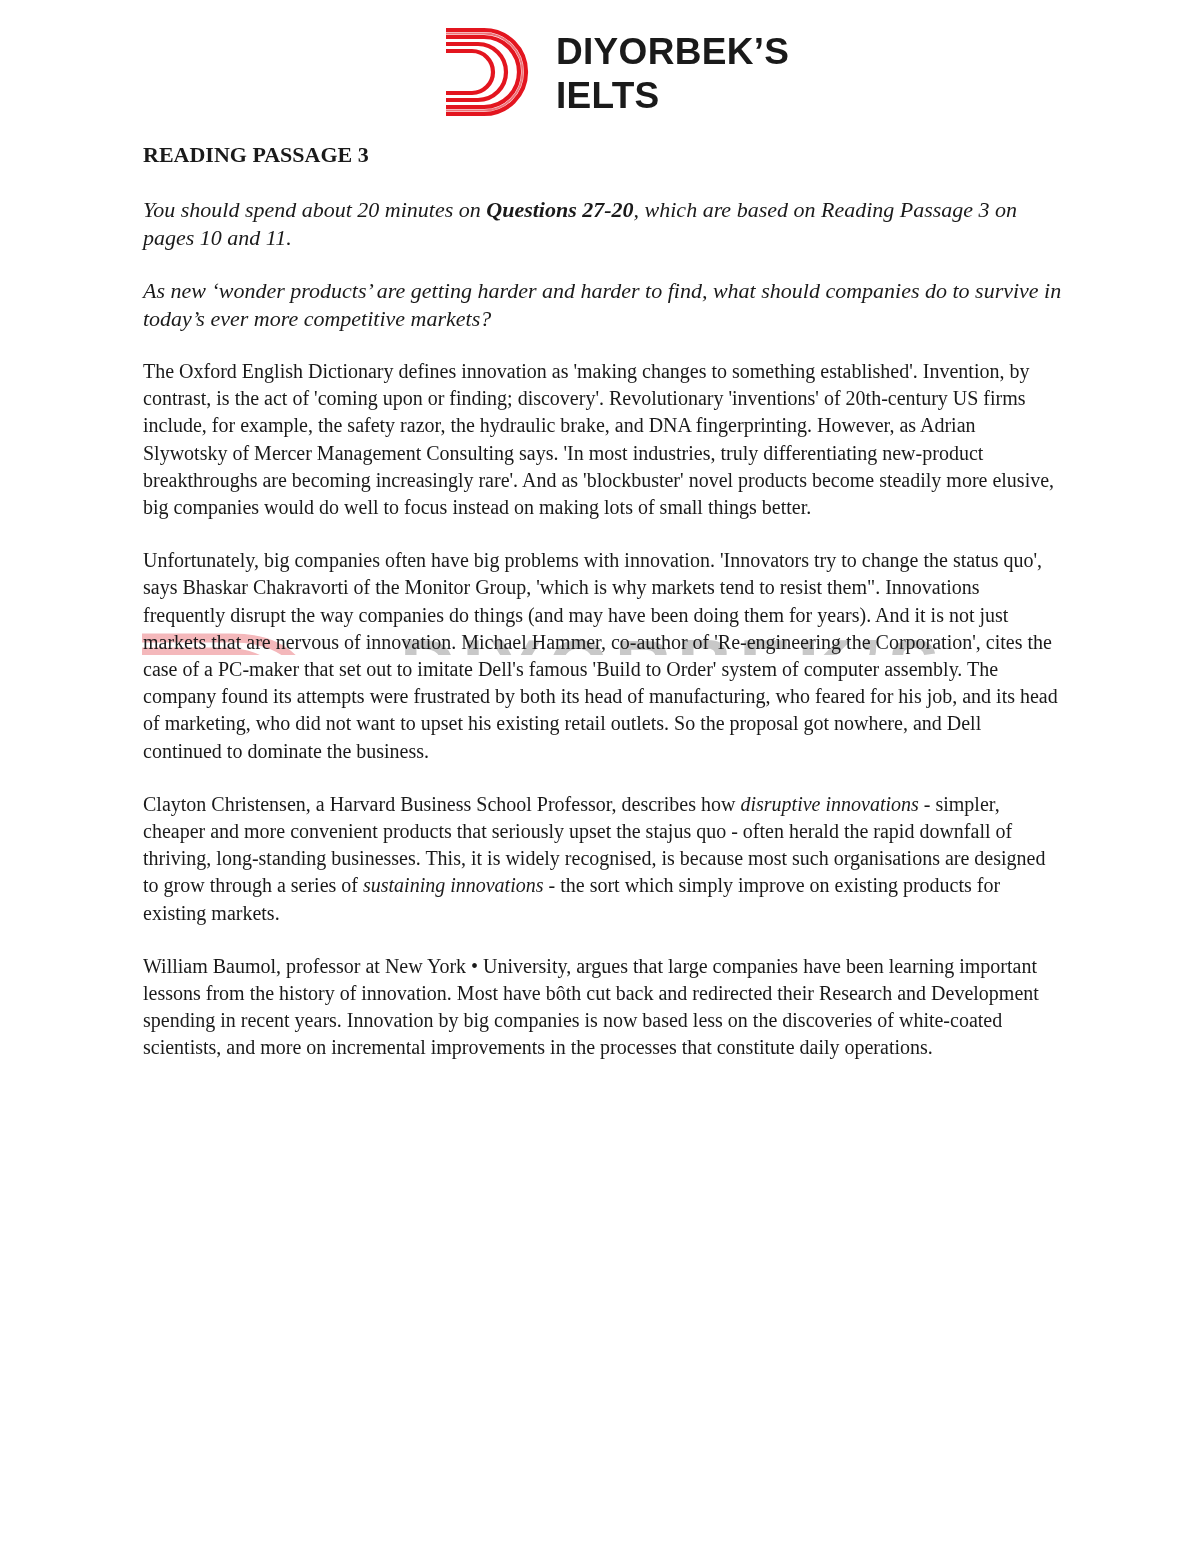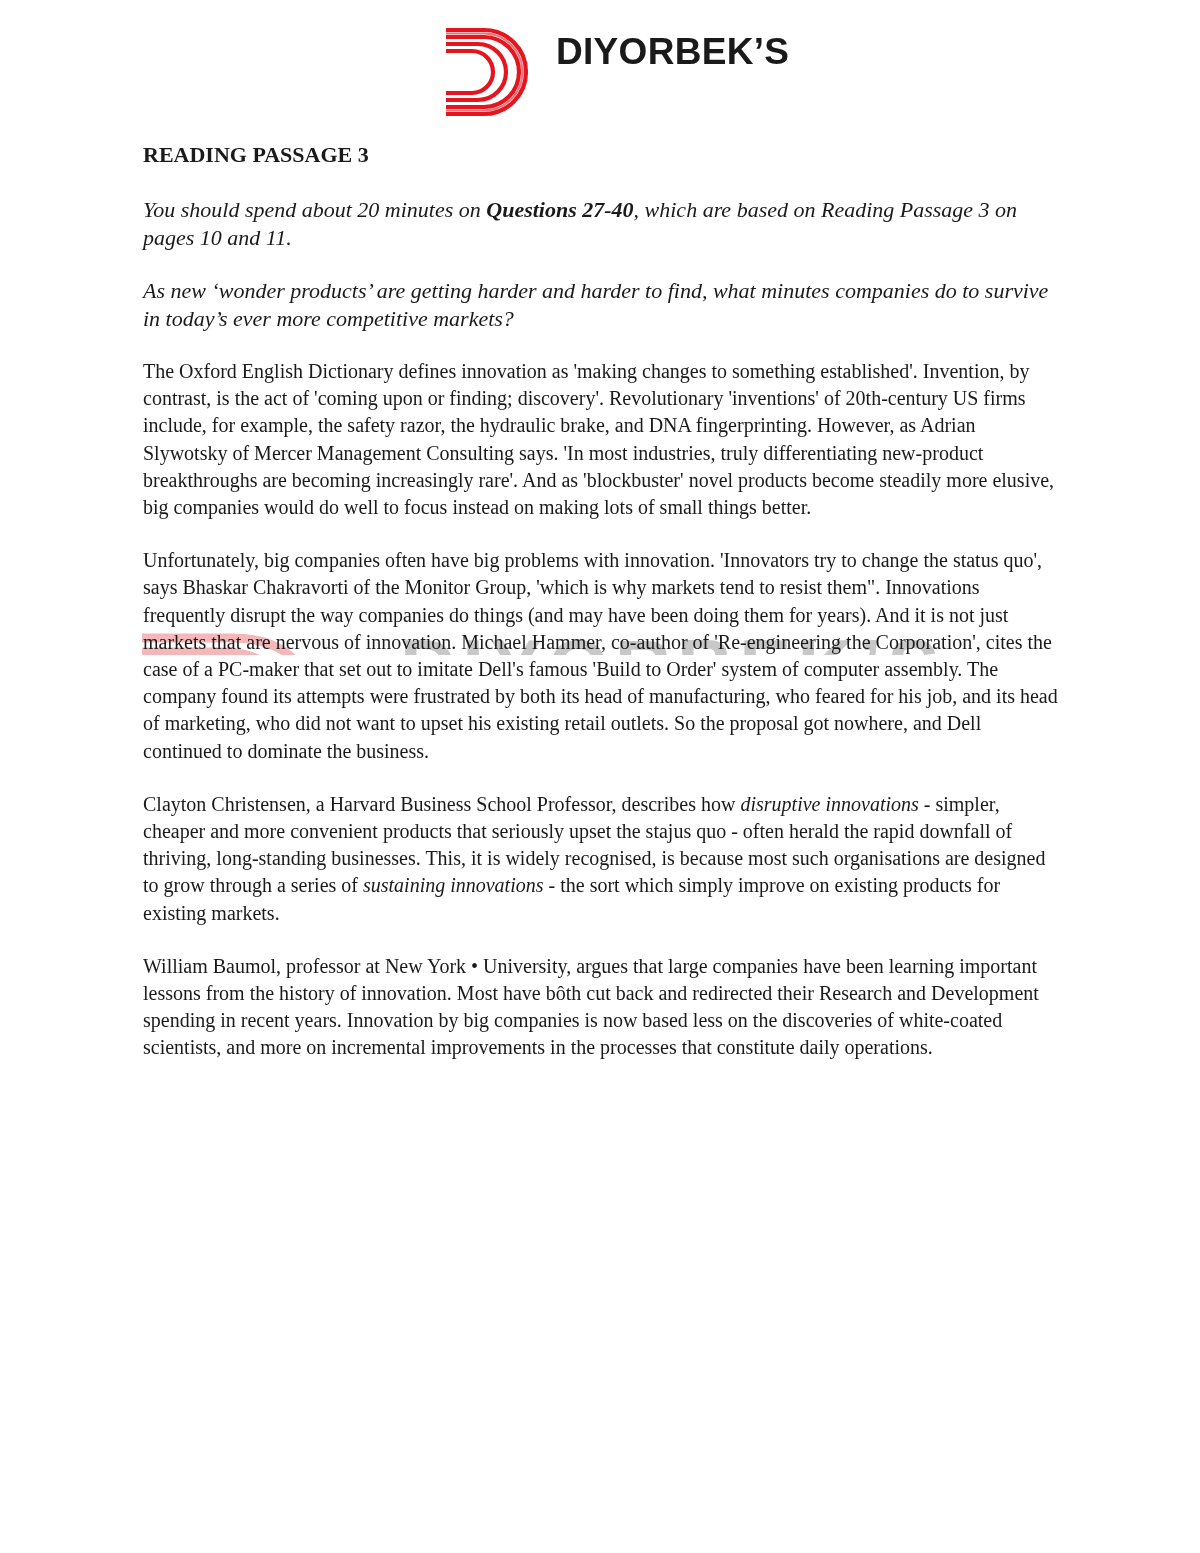--- a/index.html
+++ b/index.html
@@ -32,40 +32,41 @@
       <path d="M2 11 H40 A35 35 0 0 1 40 81 H2"></path>
       <path d="M2 18 H34 A28 28 0 0 1 34 74 H2"></path>
       <path d="M2 25 H28 A21 21 0 0 1 28 67 H2"></path>
     </g>
     <g fill="none" stroke="#e3151f" stroke-width="2">
       <path d="M2 7.5 H40 A38.5 38.5 0 0 1 40 84.5 H2" opacity="0.6"></path>
     </g>
   </svg>
   <div class="logo-text">
     <div>DIYORBEK’S</div>
+    <div>IELTS</div>
   </div>
 </div>
 
 <div class="watermark">
   <svg width="200" height="40" style="position:absolute;left:0;top:0">
     <g fill="none" stroke="#f4b8bb" stroke-width="9">
       <path d="M0 8 H90 Q140 8 160 40"></path>
       <path d="M0 22 H80 Q115 22 130 40"></path>
     </g>
   </svg>
   <div class="wm-text">DIYORBEK’S</div>
 </div>
 
 <div class="page">
   <div class="section-title">READING PASSAGE 3</div>
 
   <div class="instruction">
-    <span>You should spend about 20 minutes on </span><b>Questions 27-40</b><span>, which are based on Reading Passage 3 on pages 10 and 11.</span>
+    <span>You should spend about 20 minutes on </span><b>Questions 27-20</b><span>, which are based on Reading Passage 3 on pages 10 and 11.</span>
   </div>
 
 
-  <div class="subtitle">As new ‘wonder products’ are getting harder and harder to find, what minutes companies do to survive in today’s ever more competitive markets?</div>
+  <div class="subtitle">As new ‘wonder products’ are getting harder and harder to find, what should companies do to survive in today’s ever more competitive markets?</div>
 
   <p class="para">The Oxford English Dictionary defines innovation as 'making changes to something established'. Invention, by contrast, is the act of 'coming upon or finding; discovery'. Revolutionary 'inventions' of 20th-century US firms include, for example, the safety razor, the hydraulic brake, and DNA fingerprinting. However, as Adrian Slywotsky of Mercer Management Consulting says. 'In most industries, truly differentiating new-product breakthroughs are becoming increasingly rare'. And as 'blockbuster' novel products become steadily more elusive, big companies would do well to focus instead on making lots of small things better.</p>
   <p class="para">Unfortunately, big companies often have big problems with innovation. 'Innovators try to change the status quo', says Bhaskar Chakravorti of the Monitor Group, 'which is why markets tend to resist them". Innovations frequently disrupt the way companies do things (and may have been doing them for years). And it is not just markets that are nervous of innovation. Michael Hammer, co-author of 'Re-engineering the Corporation', cites the case of a PC-maker that set out to imitate Dell's famous 'Build to Order' system of computer assembly. The company found its attempts were frustrated by both its head of manufacturing, who feared for his job, and its head of marketing, who did not want to upset his existing retail outlets. So the proposal got nowhere, and Dell continued to dominate the business.</p>
   <p class="para"><span>Clayton Christensen, a Harvard Business School Professor, describes how </span><i>disruptive innovations</i><span> - simpler, cheaper and more convenient products that seriously upset the stajus quo - often herald the rapid downfall of thriving, long-standing businesses. This, it is widely recognised, is because most such organisations are designed to grow through a series of </span><i>sustaining innovations</i><span> - the sort which simply improve on existing products for existing markets.</span></p>
   <p class="para">William Baumol, professor at New York • University, argues that large companies have been learning important lessons from the history of innovation. Most have bôth cut back and redirected their Research and Development spending in recent years. Innovation by big companies is now based less on the discoveries of white-coated scientists, and more on incremental improvements in the processes that constitute daily operations.</p>
 </div>
 
 </body></html>

